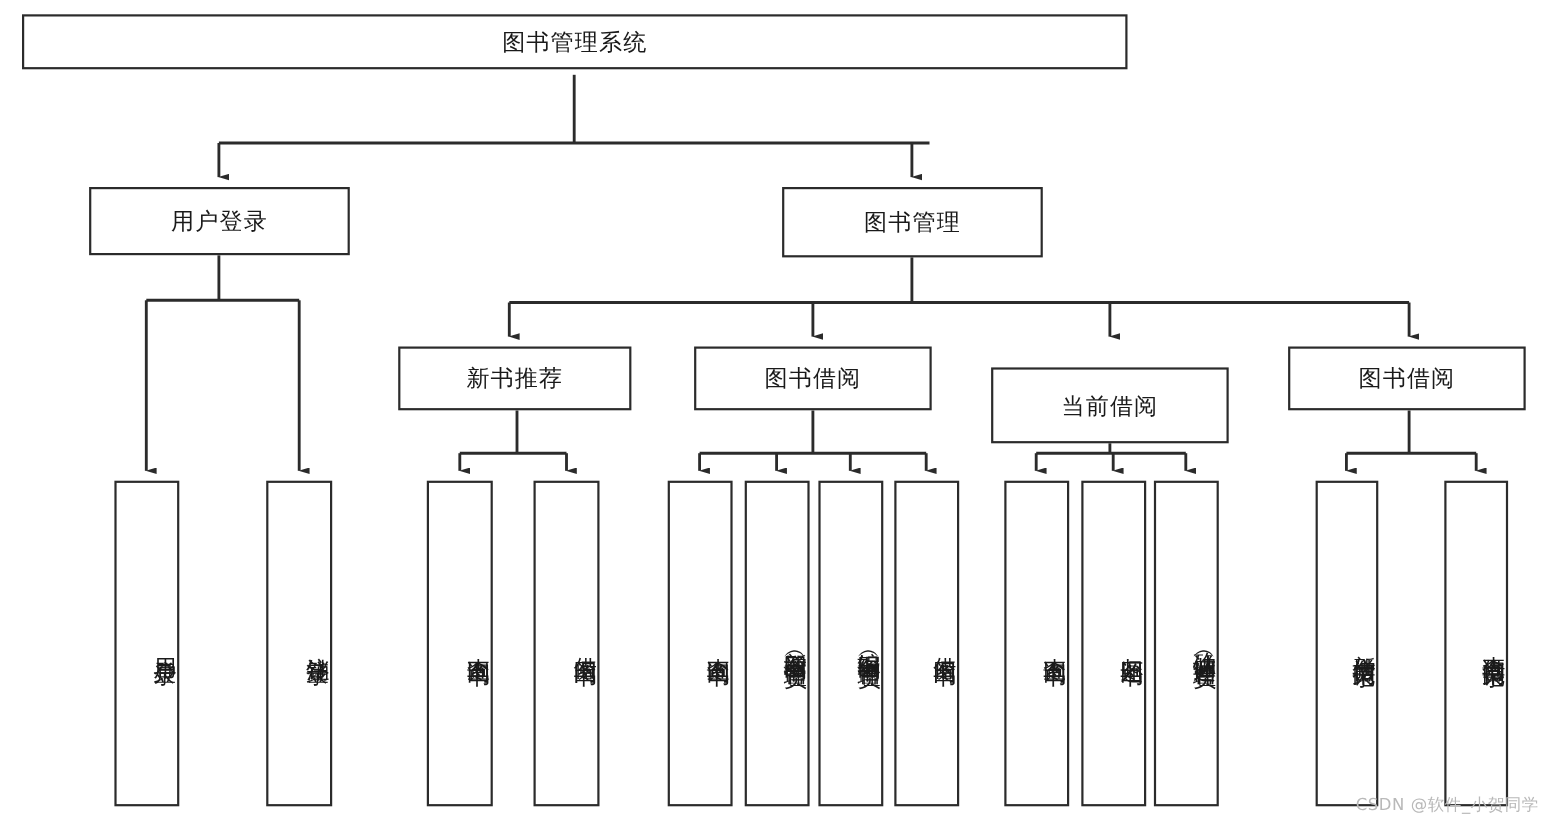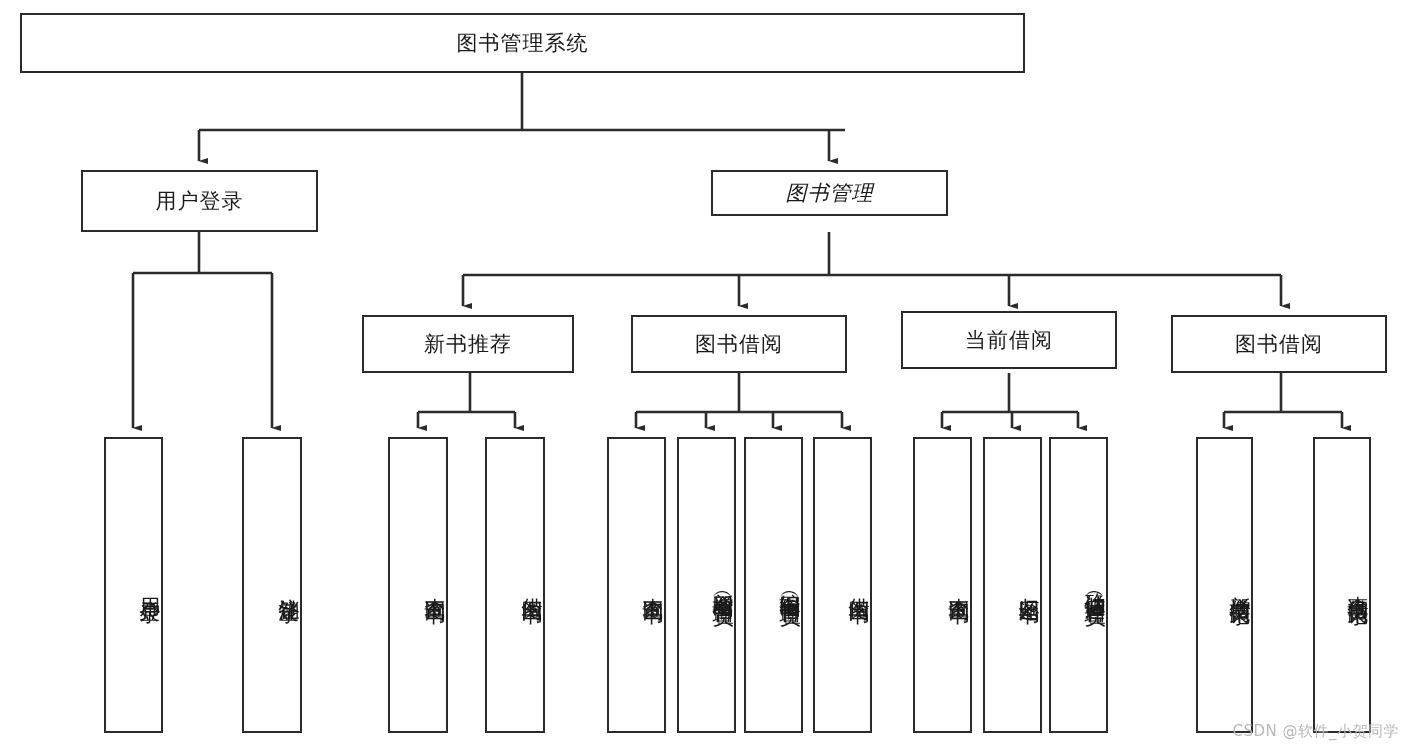--- a/index.html
+++ b/index.html
@@ -81,31 +81,31 @@
       <path d="M 1078 412 L 1078 428" marker-end="url(#arrow)"></path>
     </g>
     <g stroke="#2b2b2b" stroke-width="2.6" fill="none">
       <path d="M 1281 373 L 1281 412"></path>
       <path d="M 1224 412 L 1342 412"></path>
       <path d="M 1224 412 L 1224 428" marker-end="url(#arrow)"></path>
       <path d="M 1342 412 L 1342 428" marker-end="url(#arrow)"></path>
     </g>
   </svg>
 
-  <div class="node h" style="left:20px;top:13px;width:1005px;height:60px;">图书管理系统</div>
+  <div class="node h" style="left:20px;top:13px;width:1005px;height:50px;">图书管理系统</div>
 
   <div class="node h" style="left:81px;top:170px;width:237px;height:62px;">用户登录</div>
 
-  <div class="node h" style="left:711px;top:170px;width:237px;height:46px;font-style:italic;">图书管理</div>
+  <div class="node h" style="left:711px;top:170px;width:237px;height:64px;">图书管理</div>
 
   <div class="node h" style="left:362px;top:315px;width:212px;height:58px;">新书推荐</div>
 
   <div class="node h" style="left:631px;top:315px;width:216px;height:58px;text-align:right;">图书借阅</div>
 
-  <div class="node h" style="left:901px;top:311px;width:216px;height:58px;">当前借阅</div>
+  <div class="node h" style="left:901px;top:334px;width:216px;height:69px;">当前借阅</div>
 
   <div class="node h" style="left:1171px;top:315px;width:216px;height:58px;">图书借阅</div>
 
   <div class="node v" style="left:104px;top:437px;width:59px;height:296px;">用户登录</div>
 
   <div class="node v" style="left:242px;top:437px;width:60px;height:296px;">注销登录</div>
 
   <div class="node v" style="left:388px;top:437px;width:60px;height:296px;">查询图书</div>
 
   <div class="node v" style="left:485px;top:437px;width:60px;height:296px;">借阅图书</div>

